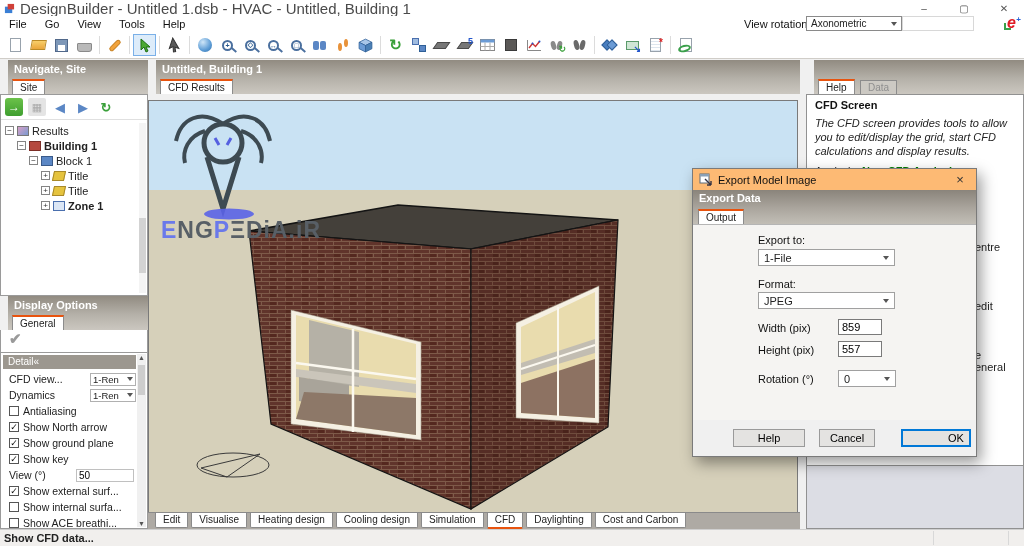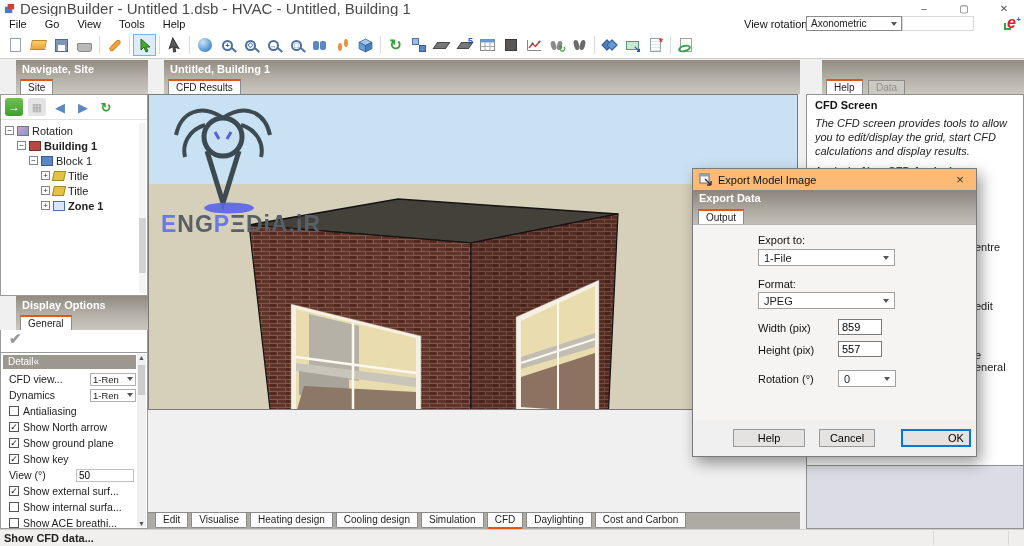--- a/index.html
+++ b/index.html
@@ -27,21 +27,21 @@
   
   .toolbar { position:absolute; left:0; top:32px; width:1024px; height:27px; background:#fff; border-bottom:1px solid #d0cdc8; display:flex; align-items:center; padding-left:4px; }
   .tb-sep { width:1px; height:18px; background:#dcdcdc; margin:0 3px; }
   .ico { width:23px; height:22px; display:flex; align-items:center; justify-content:center; position:relative; border:1px solid transparent; flex:none; }
   .ico.active { border:1px solid #7ab0e8; background:#ddecfa; }
   .shp { display:block; }
   .mag { width:11px; height:11px; border:2px solid #4a6f9e; border-radius:50%; position:relative; display:flex; align-items:center; justify-content:center; font-size:7px; font-weight:bold; color:#2a5a8e; }
   .mag::after { content:""; position:absolute; width:6px; height:2px; background:#4a6f9e; right:-6px; bottom:-2px; transform:rotate(40deg); }
   .pgico { width:11px; height:14px; background:#fff; border:1px solid #98a2ac; position:relative; }
   
-  .phdr { position:absolute; left:16px; right:0; height:34px; background:linear-gradient(180deg,#918b81,#b5b1a9 55%,#cbc7c0); }
+  .phdr { position:absolute; left:8px; right:0; height:34px; background:linear-gradient(180deg,#918b81,#b5b1a9 55%,#cbc7c0); }
   .phdr-title { padding:3px 0 0 6px; font-weight:bold; font-size:11px; color:#fff; }
   .ptab { position:absolute; bottom:0; background:#fff; border:1px solid #8c8c8c; border-bottom:none; border-top:2px solid #e8530e; font-size:10px; padding:1px 7px 0 7px; height:15px; color:#222; }
   .ptab.inactive { background:#ccc9c3; border-top:1px solid #8c8c8c; color:#8f8f8f; height:14px; }
   
   .panel-left { position:absolute; left:0; top:60px; width:148px; height:469px; background:#f0f0f0; }
   .tree-box { position:absolute; left:0; top:34px; width:148px; height:202px; background:#fff; border:1px solid #9a9a9a; }
   .nav-tools { height:25px; display:flex; align-items:center; gap:5px; padding-left:4px; border-bottom:1px solid #e0e0e0; }
   .nbtn { width:18px; height:18px; display:flex; align-items:center; justify-content:center; font-size:13px; }
   .nbtn.go { background:linear-gradient(#6cc24a,#3f9e2f); color:#fff; border-radius:3px; font-weight:bold; font-size:12px; }
   .nbtn.dis { background:#e4e4e4; color:#aaa; border-radius:2px; font-size:11px; }
@@ -67,21 +67,21 @@
   .orow .lab { flex:1; white-space:nowrap; overflow:hidden; }
   .mini-combo { width:46px; height:13px; border:1px solid #b0b0b0; background:#fff; display:flex; align-items:center; justify-content:space-between; padding:0 2px; font-size:9.5px; flex:none; margin-right:2px; }
   .cb { width:10px; height:10px; border:1px solid #555; background:#fff; margin-right:4px; flex:none; font-size:9px; line-height:9px; text-align:center; color:#111; }
   .view-input { width:58px; height:13px; border:1px solid #c0c0c0; background:#fff; font-size:10px; padding:0 2px; font-family:"Liberation Sans",sans-serif; flex:none; margin-right:4px; }
   .oscroll { position:absolute; right:1px; top:1px; bottom:1px; width:9px; background:#f0f0f0; font-size:7px; color:#555; text-align:center; }
   .oscroll .up { position:absolute; top:0; left:0; right:0; }
   .oscroll .dn { position:absolute; bottom:0; left:0; right:0; }
   .oscroll .th { position:absolute; left:1px; top:11px; width:7px; height:30px; background:#cdcdcd; }
   
   .center { position:absolute; left:148px; top:60px; width:652px; height:469px; }
-  .viewport { position:absolute; left:0; top:34px; width:650px; height:316px; border:1px solid #7a7a7a; background:#c9e2f3; overflow:hidden; }
+  .viewport { position:absolute; left:0; top:40px; width:650px; height:414px; border:1px solid #7a7a7a; background:#c9e2f3; overflow:hidden; }
   .watermark { position:absolute; left:12px; top:116px; font-size:23px; font-weight:bold; letter-spacing:1px; color:#585f66; }
   .watermark .blue { color:#6a79ea; }
   .tabstrip { position:absolute; left:0; top:452px; width:652px; height:17px; background:#aeaaa4; border-top:1px solid #8a8a8a; display:flex; align-items:flex-start; padding-left:7px; gap:3px; }
   .btab { background:#fff; border:1px solid #8a8a8a; border-top:none; border-radius:0 0 2px 2px; font-size:10px; padding:1px 7px 1px 7px; height:15px; color:#222; white-space:nowrap; }
   .btab.active { border-bottom:2px solid #e8530e; height:16px; }
   
   .panel-right { position:absolute; left:806px; top:60px; width:218px; height:469px; }
   .help-body { position:absolute; left:0; top:34px; width:218px; height:372px; background:#fff; border:1px solid #919191; padding:4px 8px; }
   .help-lower { position:absolute; left:0; top:406px; width:218px; height:63px; background:#dcdde4; border:1px solid #919191; border-top:none; }
   .help-h { font-weight:bold; font-size:11px; color:#111; }
@@ -289,21 +289,21 @@
         <span class="nbtn go">→</span>
         <span class="nbtn dis">▦</span>
         <span class="nbtn blue">◀</span>
         <span class="nbtn blue">▶</span>
         <span class="nbtn grn">↻</span>
       </div>
       <div style="padding-top:3px">
         <div class="trow" style="padding-left:4px">
             <span class="exp">−</span>
             <span class="ticon site"></span>
-            <span class="tlbl">Rotation</span>
+            <span class="tlbl">Results</span>
           </div>
         <div class="trow" style="padding-left:16px">
             <span class="exp">−</span>
             <span class="ticon bld"></span>
             <span class="tlbl b">Building 1</span>
           </div>
         <div class="trow" style="padding-left:28px">
             <span class="exp">−</span>
             <span class="ticon blk"></span>
             <span class="tlbl">Block 1</span>

